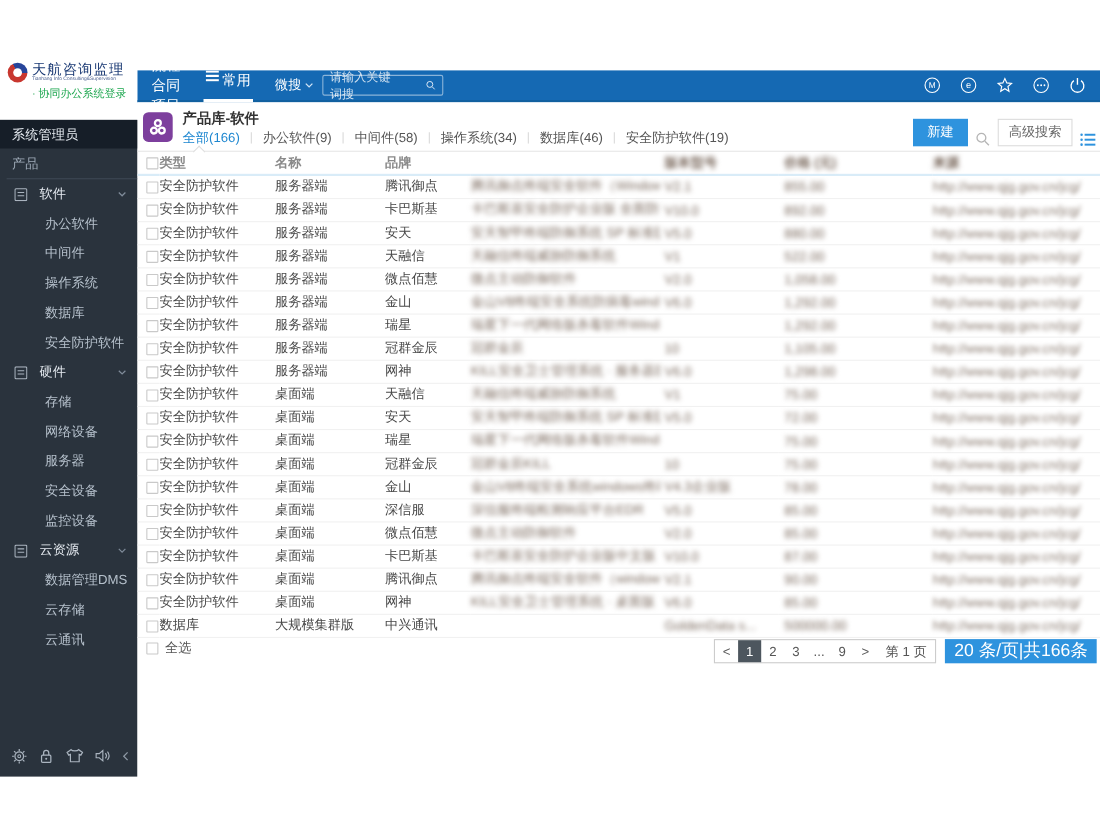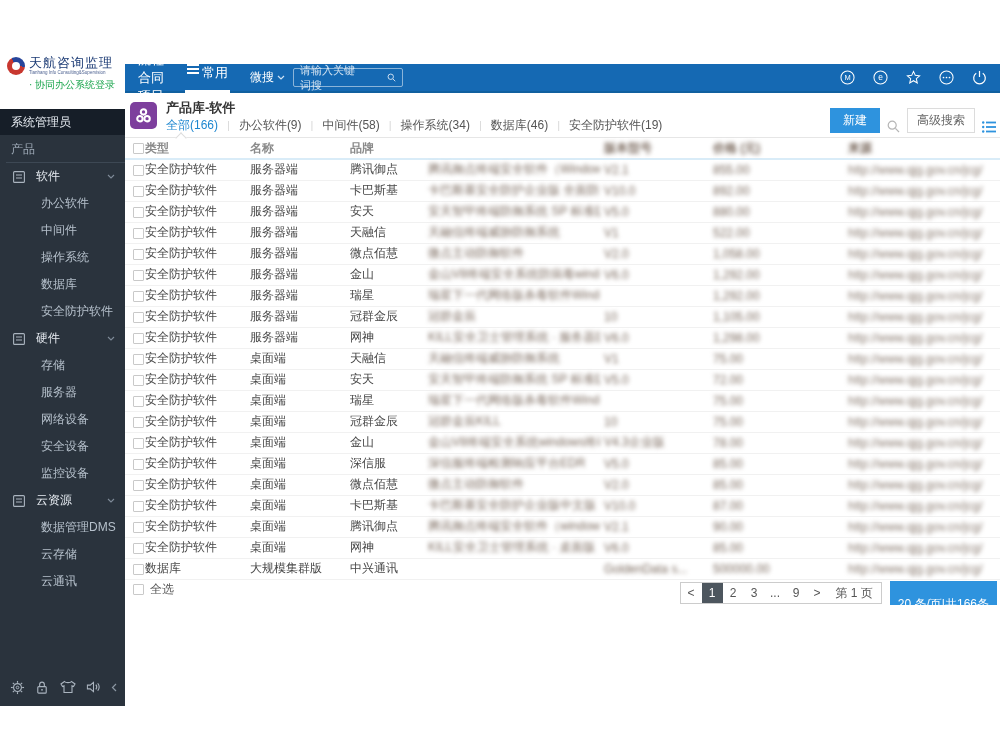--- a/index.html
+++ b/index.html
@@ -81,22 +81,22 @@
 
   
   .tfoot{position:absolute;left:0;right:0;top:488px;display:flex;justify-content:space-between;
       align-items:flex-start;padding:0 3px 0 8px}
   .selall{display:flex;align-items:center;gap:6px;font-size:12px;color:#555}
   .pagination{display:flex;align-items:center}
   .pager{display:flex;align-items:center;border:1px solid #ccc;height:22px}
   .pg{min-width:21px;padding:0 5px;height:20px;line-height:20px;text-align:center;font-size:12px;color:#555;cursor:pointer}
   .pg.active{background:var(--pagerActive);color:#fff}
   .pg-label{font-size:12px;color:#555;padding:0 8px}
-  .badge{background:var(--button);color:#fff;font-size:12px;height:22px;line-height:22px;
-      padding:12px 8px;margin-left:8px;cursor:pointer}
+  .badge{background:var(--button);color:#fff;font-size:16px;height:22px;line-height:22px;
+      padding:0 8px;margin-left:8px;cursor:pointer}
   svg{display:block}
 </style>
 </head>
 <body>
 
 <div class="logo-block">
   <div class="logo-row">
     <span class="logo-mark"></span>
     <span>
       <div class="brand-name">天航咨询监理</div>
@@ -208,22 +208,22 @@
           </svg>
         </span>
         <span>硬件</span>
         <span class="chev">
           <svg width="8" height="5" viewBox="0 0 8 5">
             <path d="M1 1 L4 4 L7 1" stroke="#7f8b99" stroke-width="1.1" fill="none"></path>
           </svg>
         </span>
       </div>
       <div class="sb-sub">存储</div>
+      <div class="sb-sub">网络设备</div>
       <div class="sb-sub">服务器</div>
-      <div class="sb-sub">网络设备</div>
       <div class="sb-sub">安全设备</div>
       <div class="sb-sub">监控设备</div>
       <div class="sb-sec">
         <span>
           <svg width="12" height="12" viewBox="0 0 12 12">
             <rect x="0.6" y="0.6" width="10.8" height="10.8" rx="1" stroke="#aab4bf" stroke-width="1.1" fill="none"></rect>
             <line x1="3" y1="4" x2="9" y2="4" stroke="#aab4bf" stroke-width="1"></line>
             <line x1="3" y1="7" x2="9" y2="7" stroke="#aab4bf" stroke-width="1"></line>
           </svg>
         </span>

